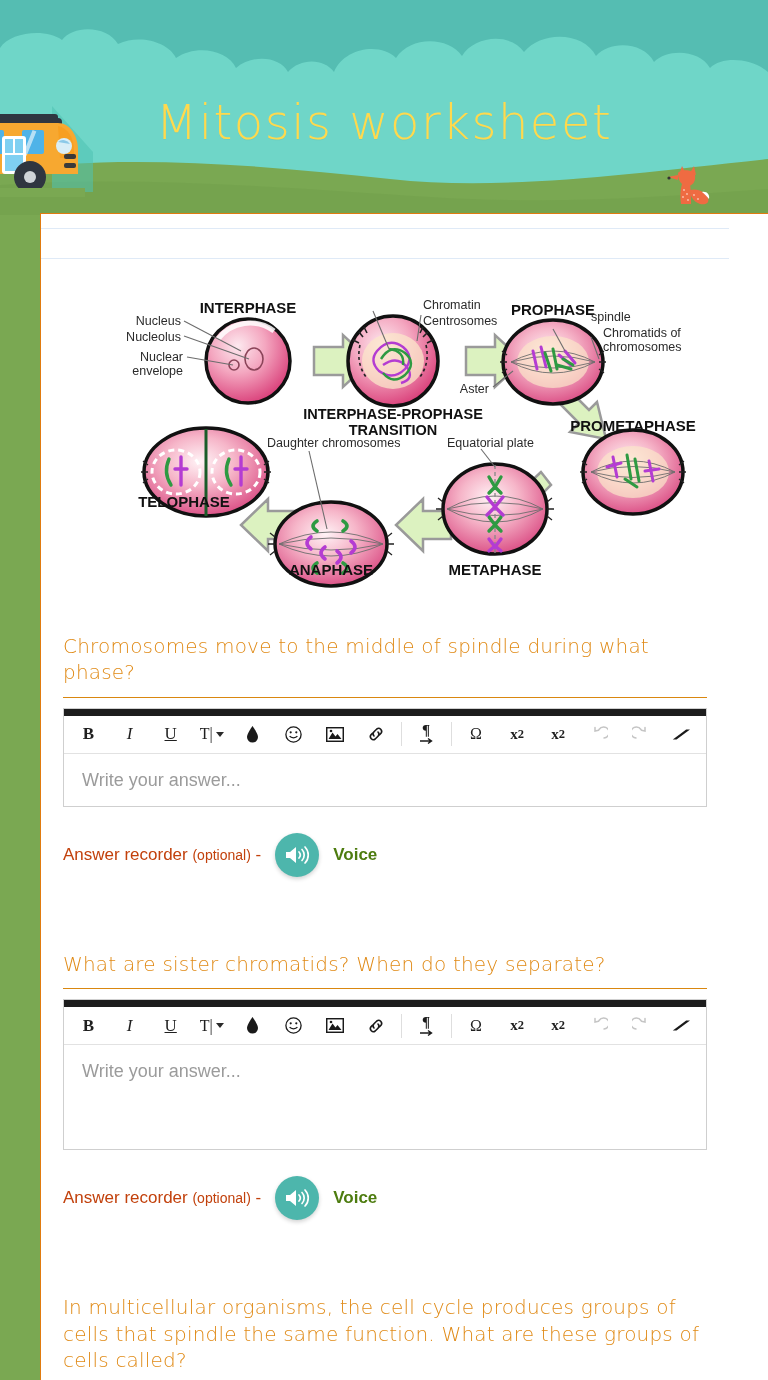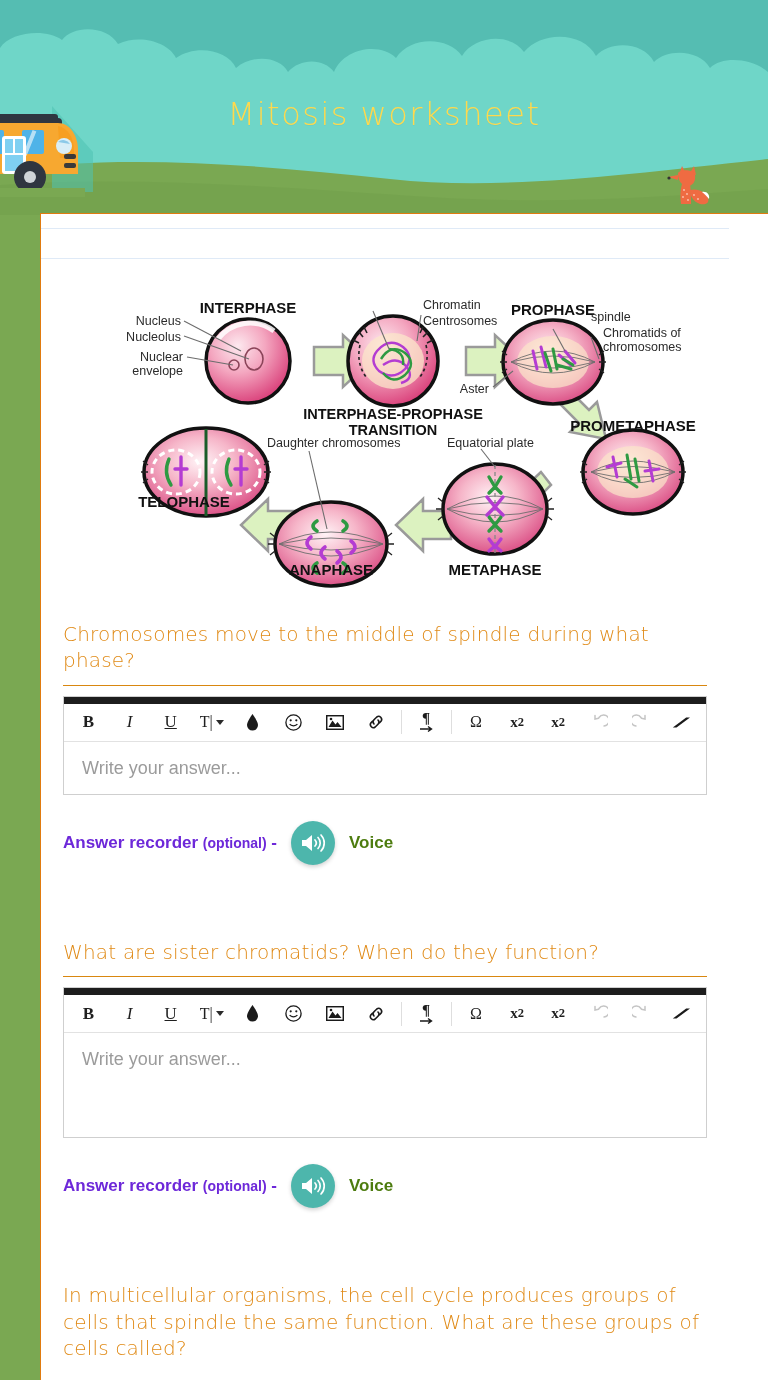--- a/index.html
+++ b/index.html
@@ -17,21 +17,21 @@
   .clouds { position:absolute; left:0; top:0; width:768px; height:215px; }
   .hill { position:absolute; left:0; bottom:0; width:768px; height:70px; }
 
   .bus { position:absolute; left:-8px; top:92px; width:105px; height:105px; }
   .fox { position:absolute; left:660px; top:164px; width:58px; height:42px; }
 
   .banner-title {
     position:absolute; left:0; top:98px; width:768px;
     text-align:center;
     font-family:"DejaVu Sans", sans-serif;
-    font-size:32px; font-weight:300; letter-spacing:1.5px;
+    font-size:48px; font-weight:300; letter-spacing:1.5px;
     color:#ffd94d; line-height:1;
     text-shadow:0 1px 0 rgba(0,0,0,0.03);
   }
 
   
   .page {
     position:absolute; left:40px; top:213px; width:756px; height:1167px;
     background:#ffffff; border:1px solid #e07b10; border-bottom:none;
     overflow:hidden;
   }
@@ -40,21 +40,21 @@
   .ruled i:nth-child(1){ top:14px; }
   .ruled i:nth-child(2){ top:44px; }
 
   .page-inner { position:absolute; left:0; top:0; width:688px; padding:0 22px; }
 
   
   .diagram-wrap { margin-top:75px; height:300px; position:relative; }
   .diagram { position:absolute; left:58px; top:0; width:580px; height:300px; }
 
   
-  .question-block { margin-top:32px; }
+  .question-block { margin-top:44px; }
   .q-text {
     font-family:"DejaVu Sans", sans-serif;
     font-size:20px; font-weight:300; color:#e08a16;
     line-height:1.32; letter-spacing:0.2px;
     padding:0 0 8px 0;
   }
   .q-rule { height:1px; background:#d9870f; margin:3px 0 10px 0; }
 
   
   .editor { border:1px solid #cfcfcf; background:#fff; }
@@ -77,21 +77,21 @@
   .tb-sep { width:1px; height:24px; background:#dedede; margin:0 4px; }
   .tb-btn.sub, .tb-btn.sup { font-family:"Liberation Serif", serif; font-size:15px; font-weight:bold; }
   .tb-btn.dim { color:#c5c5c5; }
   .tb-btn svg { display:block; }
 
   .answer-area { padding:16px 18px; color:#9b9b9b; font-size:18px; font-family:"Liberation Sans", sans-serif; }
   .answer-area.tall { height:104px; }
   .answer-area.short { height:52px; }
 
   .recorder { display:flex; align-items:center; margin-top:26px; }
-  .rec-label { font-size:17px; font-weight:bold; color:#6d28d9; font-family:"Liberation Sans", sans-serif; }
+  .rec-label { font-size:17px; font-weight:normal; color:#c2410c; font-family:"Liberation Sans", sans-serif; }
   .rec-label .opt { font-size:14px; }
   .rec-btn {
     width:44px; height:44px; border-radius:50%; background:#4db6ac;
     display:flex; align-items:center; justify-content:center;
     margin:0 14px; box-shadow:0 2px 4px rgba(0,0,0,0.18); cursor:pointer;
   }
   .rec-voice { font-size:17px; font-weight:bold; color:#4d7c0f; }
 
   .spacer-lg { height:74px; }
 </style>
@@ -488,21 +488,21 @@
               </g>
             </svg>
           </div>
           <div class="rec-voice">Voice</div>
         </div>
       </div>
 
       <div class="spacer-lg"></div>
 
       <div class="question-block" style="margin-top:0;">
-        <div class="q-text">What are sister chromatids? When do they function?</div>
+        <div class="q-text">What are sister chromatids? When do they separate?</div>
         <div class="q-rule"></div>
 
         <div class="editor">
           <div class="tb-topbar"></div>
           <div class="toolbar">
             <div class="tb-btn bold">B</div>
             <div class="tb-btn ital">I</div>
             <div class="tb-btn und">U</div>
             <div class="tb-btn size">
               <span>T|</span>

